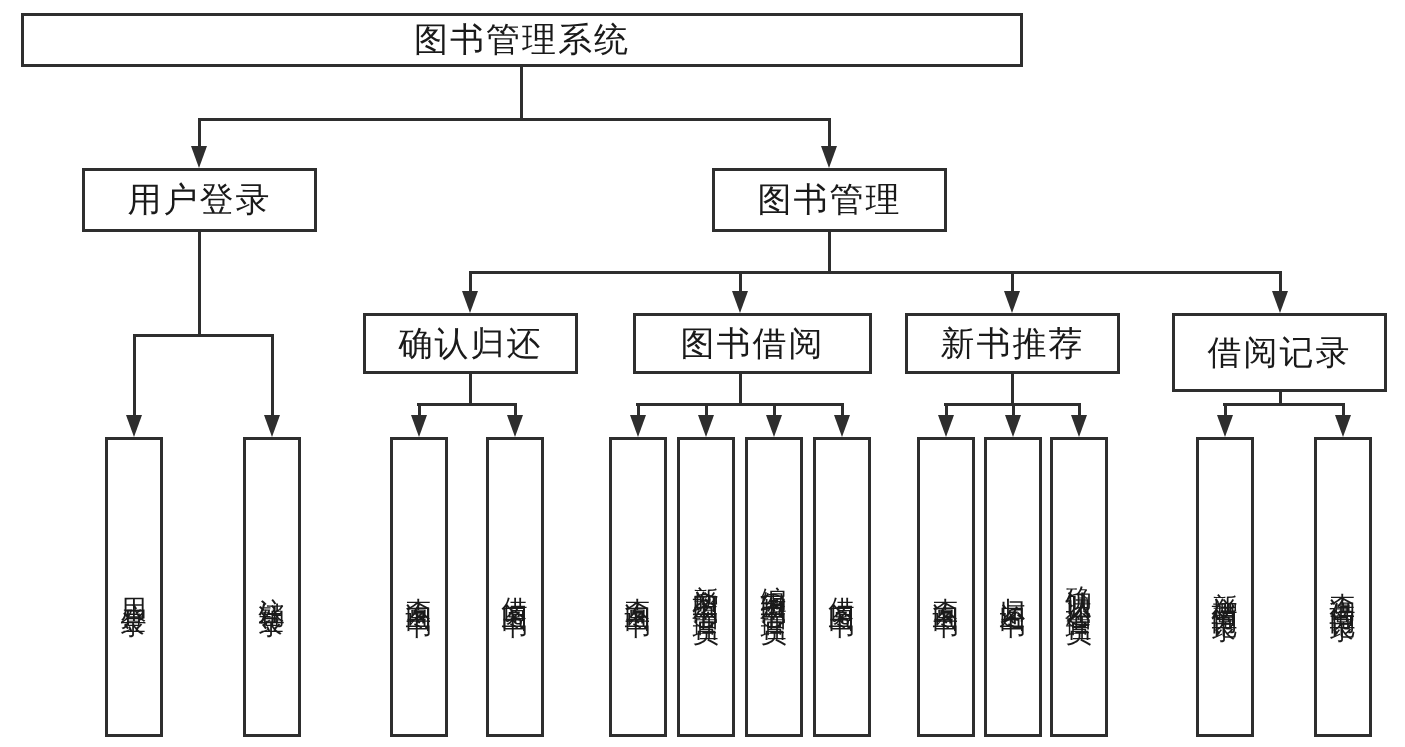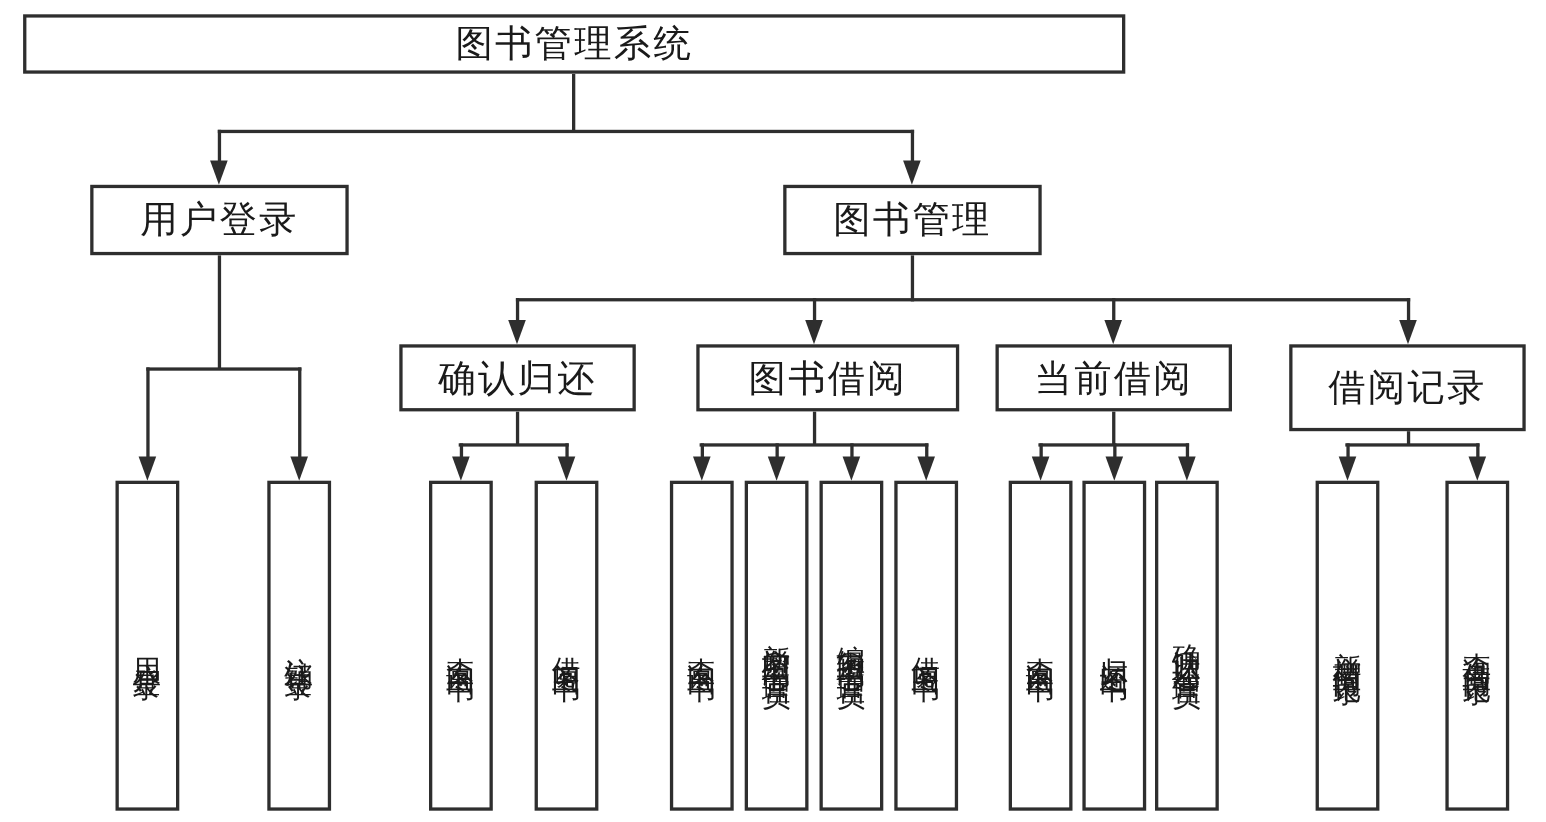--- a/index.html
+++ b/index.html
@@ -108,21 +108,21 @@
   <i class="v" style="left:1342px;top:403px;height:14px"></i>
   <i class="arr" style="left:1335px;top:415px"></i>
 
   <div class="box" style="left:21px;top:13px;width:1002px;height:54px">图书管理系统</div>
 
   <div class="box" style="left:82px;top:168px;width:235px;height:64px">用户登录</div>
   <div class="box" style="left:712px;top:168px;width:235px;height:64px">图书管理</div>
 
   <div class="box" style="left:363px;top:313px;width:215px;height:61px">确认归还</div>
   <div class="box" style="left:633px;top:313px;width:239px;height:61px">图书借阅</div>
-  <div class="box" style="left:905px;top:313px;width:215px;height:61px">当前借阅</div>
+  <div class="box" style="left:905px;top:313px;width:215px;height:61px">新书推荐</div>
   <div class="box" style="left:1172px;top:313px;width:215px;height:79px">借阅记录</div>
 
   <div class="vbox" style="left:105px">
     <span>用户登录</span>
   </div>
   <div class="vbox" style="left:243px">
     <span>注销登录</span>
   </div>
 
   <div class="vbox" style="left:390px">

